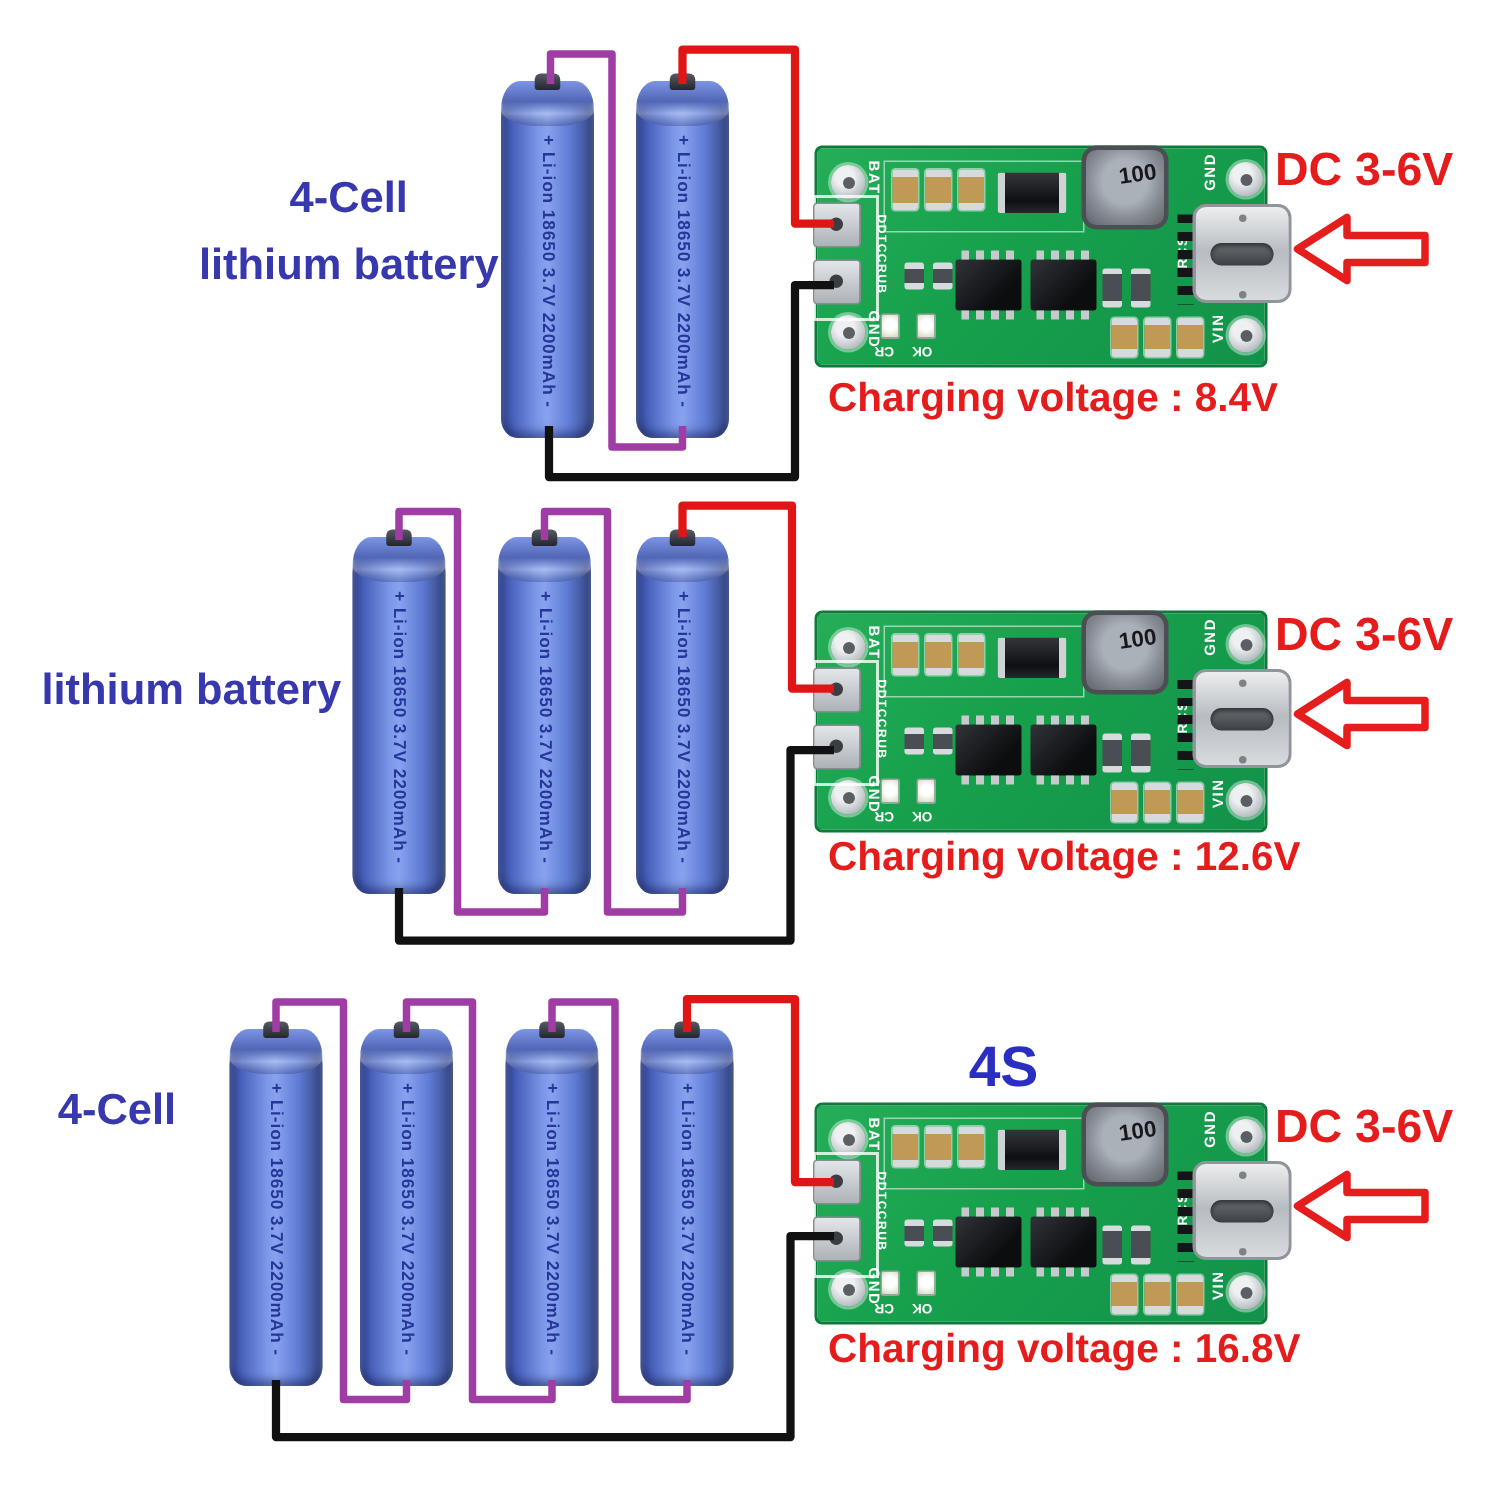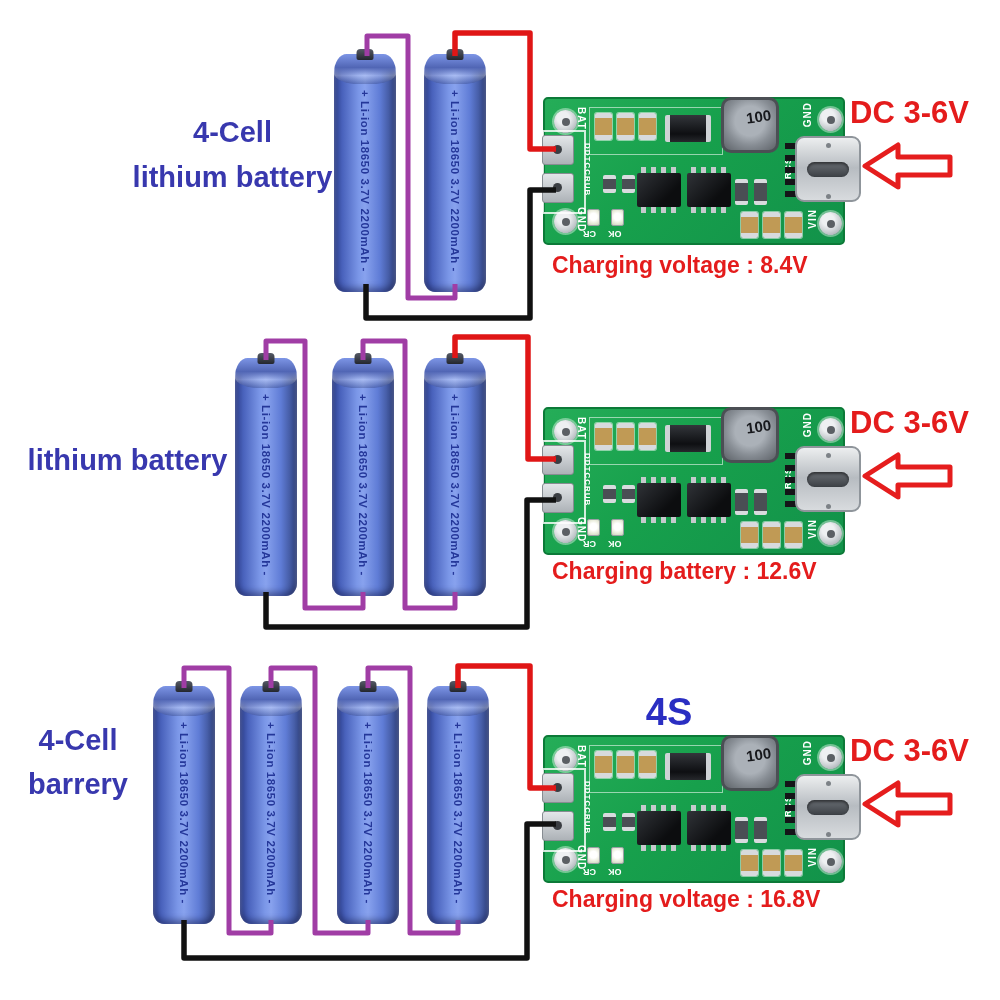--- a/index.html
+++ b/index.html
@@ -78,21 +78,21 @@
   .led{position:absolute;width:13px;height:17px;border-radius:2px;border:1px solid #9aa0a5;box-sizing:border-box;
     background:radial-gradient(circle at 50% 45%,#ffffff 0 35%,#eef0e2 60%,#cdd1bb 100%);}
 
   
   .cell-label{position:absolute;z-index:4;text-align:center;color:#3838ae;
     font-weight:bold;font-size:29px;line-height:45px;white-space:nowrap;}
   .s-title{position:absolute;z-index:4;width:120px;text-align:center;color:#2a2ec2;
     font-weight:bold;font-size:38px;line-height:40px;}
   .dc-label{position:absolute;z-index:4;color:#e41c1c;font-weight:bold;font-size:31px;
     line-height:34px;white-space:nowrap;}
-  .charge-label{position:absolute;z-index:4;color:#e41c1c;font-weight:bold;font-size:23px;
+  .charge-label{position:absolute;z-index:4;color:#e41c1c;font-weight:bold;font-size:27px;
     line-height:34px;white-space:nowrap;}
   .arrow{position:absolute;z-index:4;}
 </style>
 </head>
 <body>
 
 <div class="canvas">
 
   <svg class="wires" width="1000" height="1000" viewBox="0 0 1000 1000">
 
@@ -224,25 +224,24 @@
     <span class="silk r180" style="left:63px;top:130px;font-size:9px">OK</span>
     <span class="cap h" style="left:196px;top:113px"></span>
     <span class="cap h" style="left:218px;top:113px"></span>
     <span class="cap h" style="left:240px;top:113px"></span>
   </div>
 
   <div class="dc-label" style="left:850px;top:406px">DC 3-6V</div>
   <svg class="arrow" style="left:862px;top:450px" width="92" height="52" viewBox="0 0 92 52">
     <path d="M3 26 L36 5 L36 17 L88 17 L88 35 L36 35 L36 47 Z" fill="#ffffff" stroke="#e51d1d" stroke-width="5" stroke-linejoin="round"></path>
   </svg>
-  <div class="charge-label" style="left:552px;top:554px">Charging battery : 12.6V</div>
+  <div class="charge-label" style="left:552px;top:554px">Charging voltage : 12.6V</div>
 
   <div class="cell-label" style="left:18px;top:718px;width:120px;line-height:44px">
     <div>4-Cell</div>
-    <div>barrery</div>
   </div>
 
   <div class="battery" style="left:153px;top:686px">
     <span class="nub"></span>
     <span class="batt-text">+ Li-ion 18650 3.7V 2200mAh -</span>
   </div>
   <div class="battery" style="left:240px;top:686px">
     <span class="nub"></span>
     <span class="batt-text">+ Li-ion 18650 3.7V 2200mAh -</span>
   </div>

